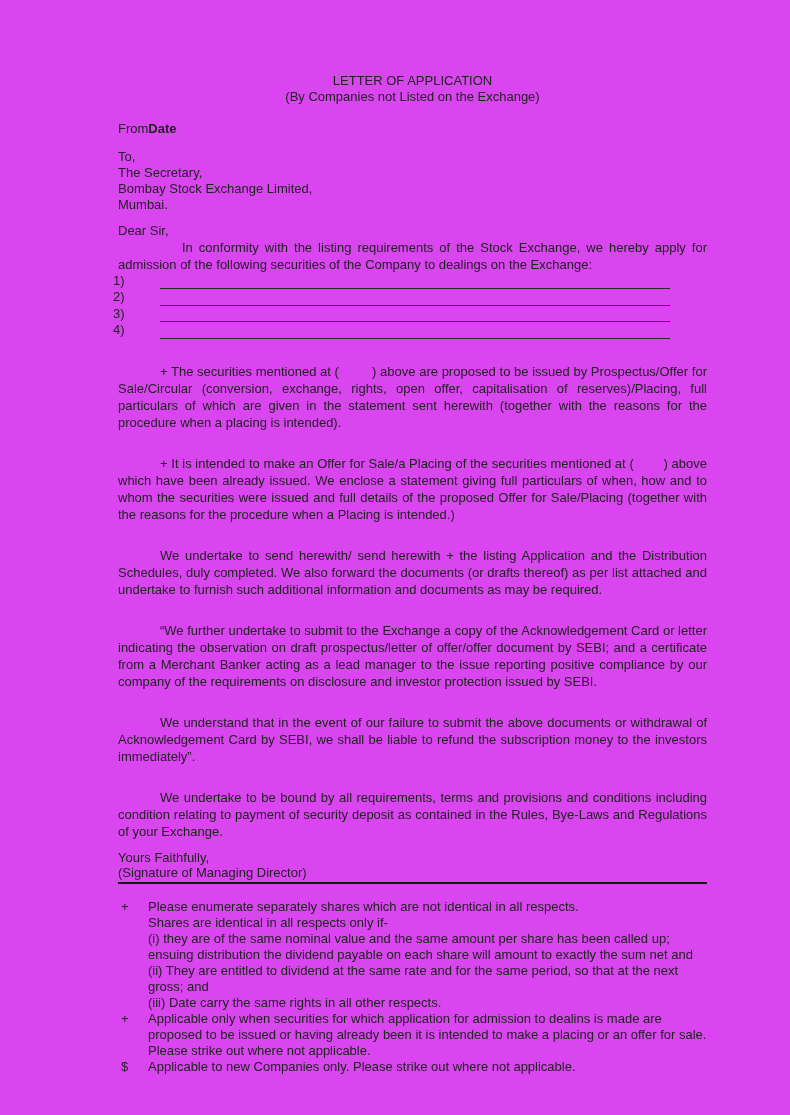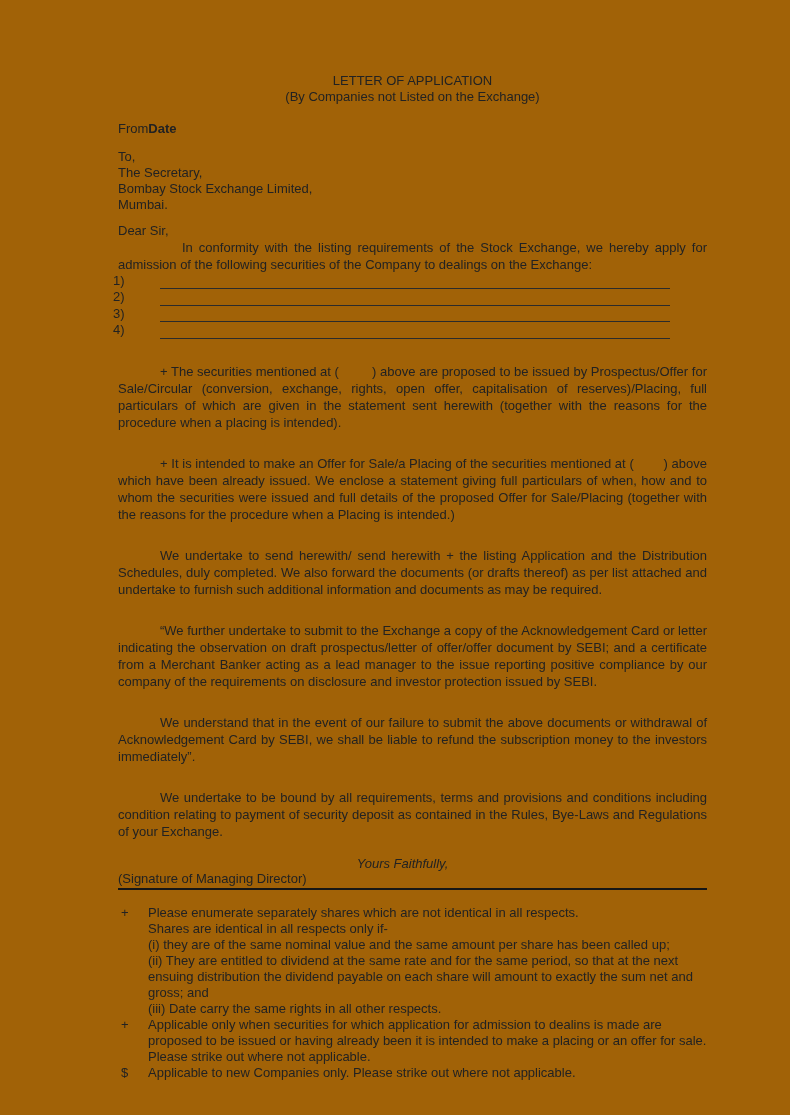--- a/index.html
+++ b/index.html
@@ -1,21 +1,21 @@
 <!DOCTYPE html>
 <html><head>
 <meta charset="utf-8">
 <style>
   * { margin: 0; padding: 0; box-sizing: border-box; }
   html, body { background: #ffffff; }
   .page {
     position: relative;
     width: 790px;
     height: 1115px;
-    background: #a16207;
+    background: #d946ef;
     font-family: "Liberation Sans", sans-serif;
     color: #222222;
     overflow: hidden;
   }
   .doc {
     position: absolute;
     left: 118px;
     top: 0;
     width: 589px;
     padding-top: 73px;
@@ -25,21 +25,21 @@
   .from-row { display: flex; margin-top: 15px; line-height: 17px; }
   .from-row .date-label { margin-right: 40px; font-weight: bold; }
   .address { margin-top: 12px; line-height: 16px; }
   .salutation { margin-top: 9px; line-height: 17px; }
   .para { text-align: justify; line-height: 17px; }
   .para.opening { text-indent: 64px; }
   .para.body { text-indent: 42px; margin-top: 24px; }
   .list-row { display: flex; align-items: flex-end; height: 16.4px; }
   .list-num { width: 47px; margin-left: -5px; line-height: 16.4px; flex: 0 0 47px; }
   .list-line { width: 510px; height: 14px; border-bottom: 1.5px solid #2b2b2b; }
-  .closing { text-align: center; padding-right: 20px; margin-top: 15px; line-height: 17px; font-style: italic; }
+  .closing { text-align: left; padding-right: 20px; margin-top: 9px; line-height: 17px; }
   .sig-label { line-height: 14px; }
   .sig-rule { border-top: 2.5px solid #161616; margin-top: 2px; width: 100%; }
   .footnotes { margin-top: 15px; line-height: 16px; }
   .fn { display: flex; }
   .fn-marker { flex: 0 0 30px; width: 30px; padding-left: 3px; }
   .fn-lines { flex: 1 1 auto; white-space: nowrap; }
 </style>
 </head>
 <body>
 
@@ -98,22 +98,22 @@
     <div class="sig-label">(Signature of Managing Director)</div>
     <div class="sig-rule"></div>
 
     <div class="footnotes">
       <div class="fn">
         <div class="fn-marker">+</div>
         <div class="fn-lines">
           <div>Please enumerate separately shares which are not identical in all respects.</div>
           <div>Shares are identical in all respects only if-</div>
           <div>(i) they are of the same nominal value and the same amount per share has been called up;</div>
+          <div>ensuing distribution the dividend payable on each share will amount to exactly the sum net and</div>
           <div>(ii) They are entitled to dividend at the same rate and for the same period, so that at the next</div>
-          <div>ensuing distribution the dividend payable on each share will amount to exactly the sum net and</div>
           <div>gross; and</div>
           <div>(iii) Date carry the same rights in all other respects.</div>
         </div>
       </div>
       <div class="fn">
         <div class="fn-marker">+</div>
         <div class="fn-lines">
           <div>Applicable only when securities for which application for admission to dealins is made are</div>
           <div>proposed to be issued or having already been it is intended  to make a placing or an offer for sale.</div>
           <div>Please strike out where not applicable.</div>

